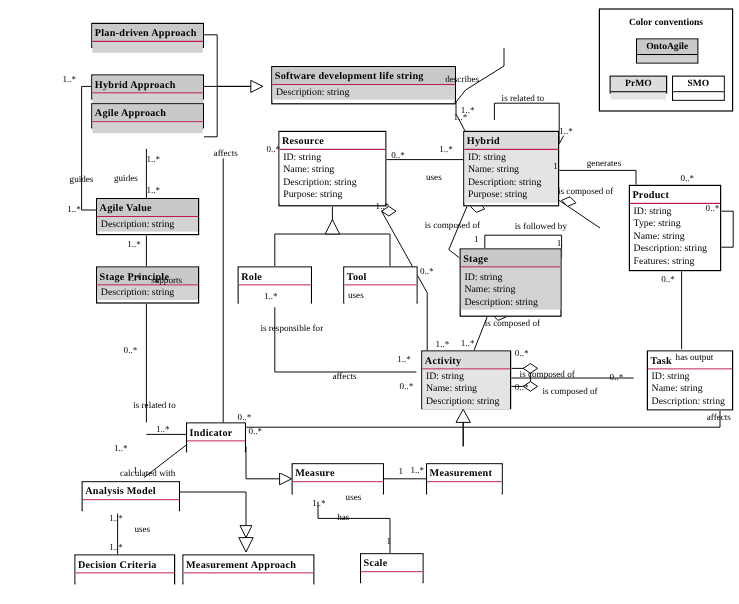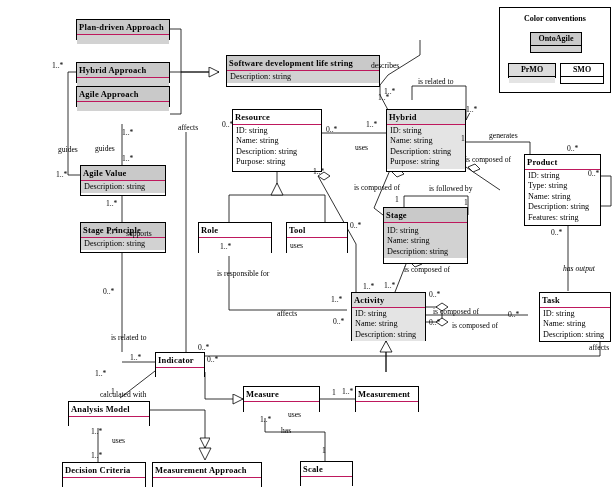--- a/index.html
+++ b/index.html
@@ -173,21 +173,21 @@
   <div class="cls smo" style="left:232px;top:109px;width:90px;height:63px;">
     <div class="hdr">Resource</div>
     <div class="body">
       <div>ID: string</div>
       <div>Name: string</div>
       <div>Description: string</div>
       <div>Purpose: string</div>
     </div>
   </div>
 
-  <div class="cls smo" style="left:198px;top:222px;width:74px;height:31px;">
+  <div class="cls smo" style="left:198px;top:222px;width:62px;height:31px;">
     <div class="hdr">Role</div>
     <div class="body" style="height:18px;"></div>
   </div>
 
   <div class="cls smo" style="left:286px;top:222px;width:62px;height:31px;">
     <div class="hdr">Tool</div>
     <div class="body" style="height:18px;"></div>
   </div>
 
   <div class="cls prmo" style="left:386px;top:109px;width:80px;height:63px;">
@@ -275,21 +275,21 @@
 
   <div class="lbl" style="left:371px;top:62px;">describes</div>
   <div class="lbl" style="left:418px;top:78px;">is related to</div>
   <div class="lbl" style="left:489px;top:132px;">generates</div>
   <div class="lbl" style="left:465px;top:156px;">is composed of</div>
   <div class="lbl" style="left:354px;top:184px;">is composed of</div>
   <div class="lbl" style="left:429px;top:185px;">is followed by</div>
   <div class="lbl" style="left:404px;top:266px;">is composed of</div>
   <div class="lbl" style="left:433px;top:308px;">is composed of</div>
   <div class="lbl" style="left:452px;top:322px;">is composed of</div>
-  <div class="lbl" style="left:563px;top:265px;font-style:italic;">has output</div>
+  <div class="lbl" style="left:563px;top:294px;">has output</div>
   <div class="lbl" style="left:355px;top:144px;">uses</div>
   <div class="lbl" style="left:290px;top:242px;">uses</div>
   <div class="lbl" style="left:178px;top:124px;">affects</div>
   <div class="lbl" style="left:277px;top:310px;">affects</div>
   <div class="lbl" style="left:589px;top:344px;">affects</div>
   <div class="lbl" style="left:58px;top:146px;">guides</div>
   <div class="lbl" style="left:95px;top:145px;">guides</div>
   <div class="lbl" style="left:126px;top:218px;margin-top:12px;">supports</div>
   <div class="lbl" style="left:217px;top:270px;">is responsible for</div>
   <div class="lbl" style="left:111px;top:334px;">is related to</div>

